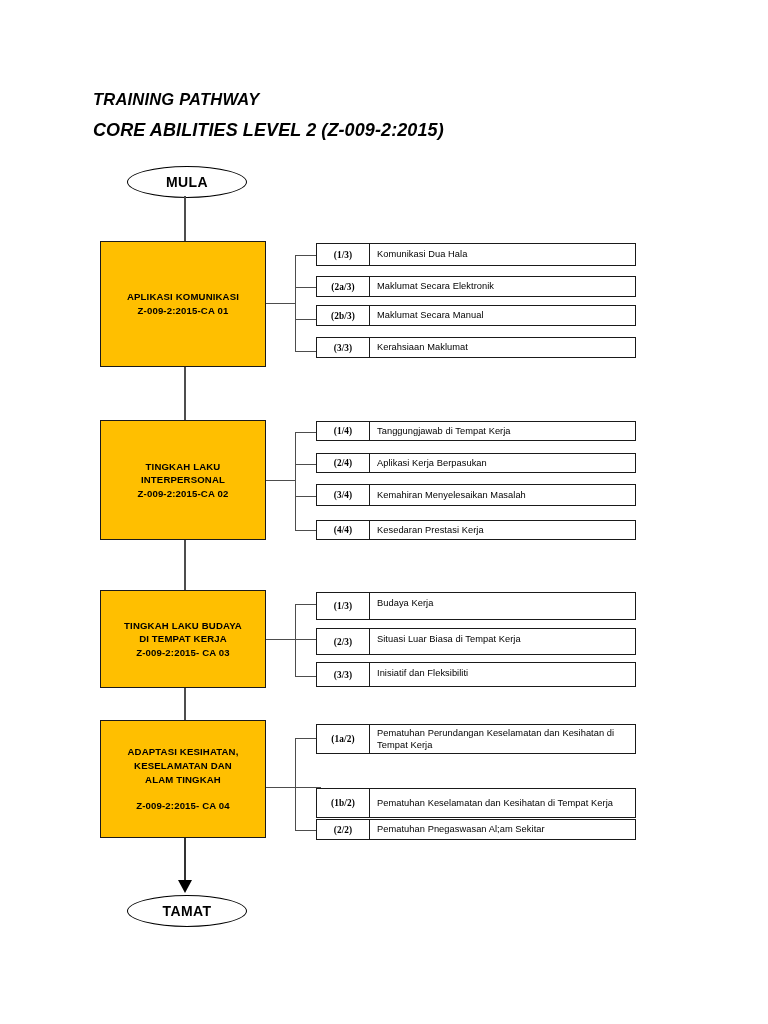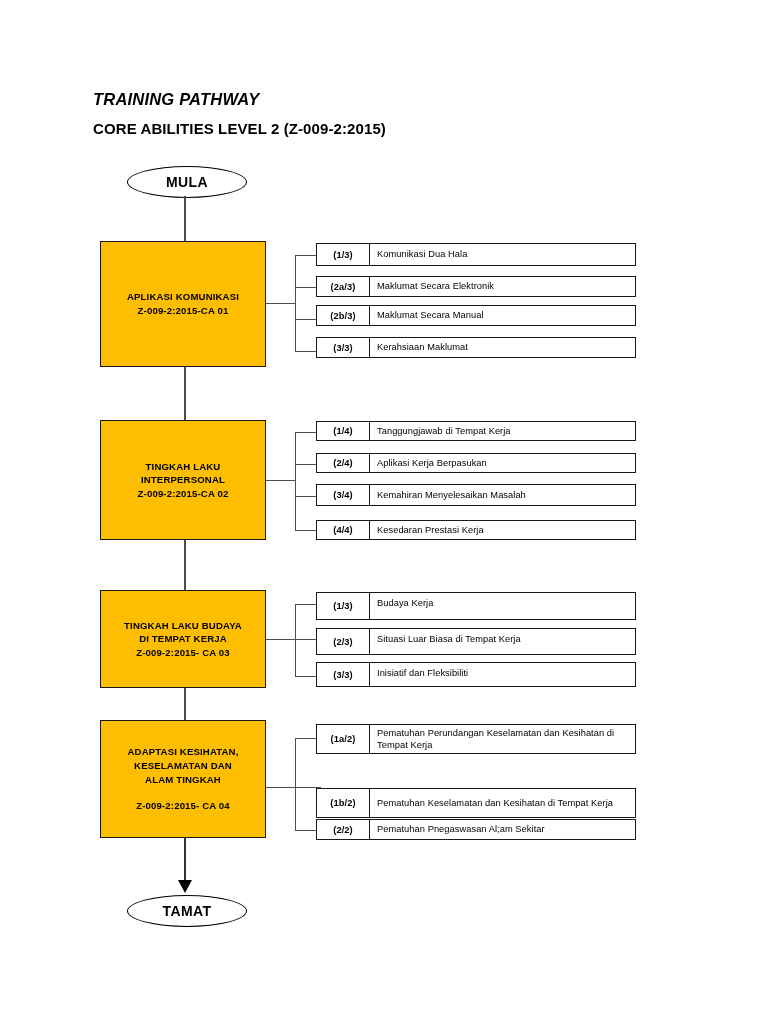--- a/index.html
+++ b/index.html
@@ -24,22 +24,23 @@
     top: 90px;
   }
   #doc-title {
     font-size: 16.5px;
     font-weight: bold;
     font-style: italic;
     letter-spacing: 0.2px;
     white-space: nowrap;
   }
   #doc-subtitle {
-    font-size: 15px;
-    font-weight: bold;
+    font-size: 18px;
+    font-weight: bold;
+    font-style: italic;
     letter-spacing: 0.1px;
     margin-top: 11px;
     white-space: nowrap;
   }
 
   
   .terminator {
     position: absolute;
     width: 118px;
     height: 30px;
@@ -139,20 +140,21 @@
     flex: 0 0 54px;
     border: 1.3px solid #1a1a1a;
     box-sizing: border-box;
     background: #fff;
     display: flex;
     align-items: center;
     justify-content: center;
     font-size: 9.3px;
     font-weight: bold;
     letter-spacing: 0.1px;
+    font-family: Liberation Serif, serif;
   }
   .row-label {
     flex: 1 1 auto;
     border: 1.3px solid #1a1a1a;
     border-left: none;
     box-sizing: border-box;
     background: #fff;
     display: flex;
     align-items: center;
     padding: 0 0 0 7px;

